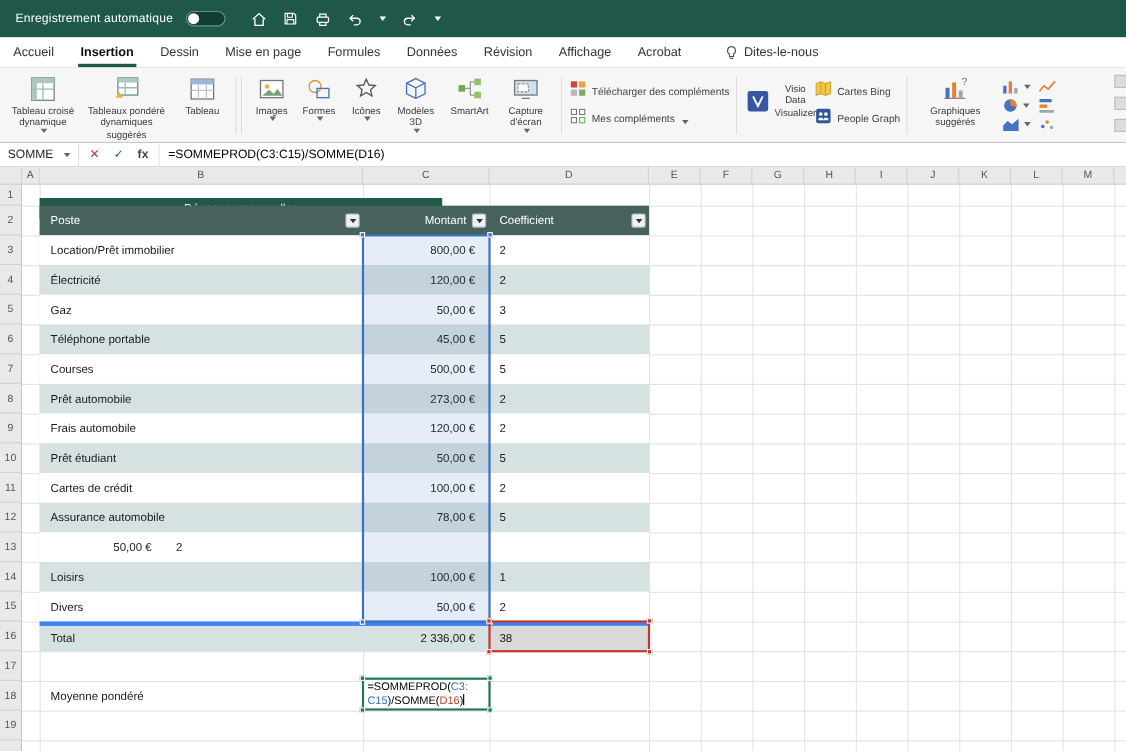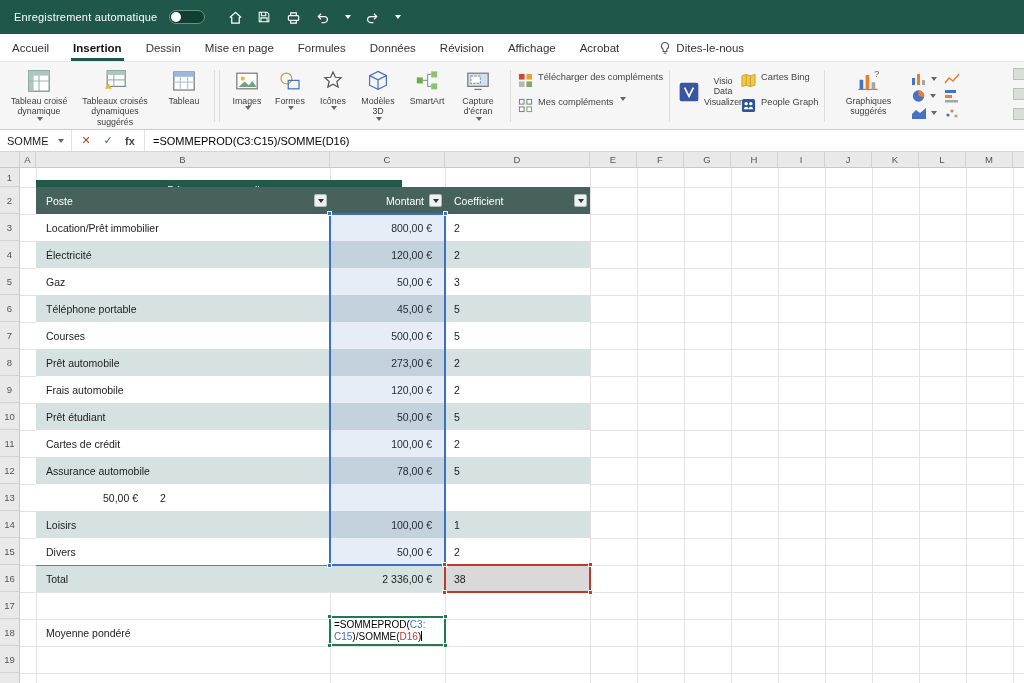--- a/index.html
+++ b/index.html
@@ -25,21 +25,21 @@
   .tab .bulb{margin-right:5px;display:flex}
   .tab.tell{margin-left:16px}
 
   
   .ribbon{position:absolute;top:62px;left:0;width:1024px;height:68px;background:#f6f6f6;border-bottom:1px solid #c9c9c9;display:flex;align-items:stretch;padding:3px 0 2px 4px;overflow:hidden}
   .rgroup{display:flex;align-items:flex-start;padding:1px 4px}
   .rdiv{width:1px;background:#ddd;margin:5px 2px}
   .rbtn{display:flex;flex-direction:column;align-items:center;font-size:8.8px;color:#3c3c3c;text-align:center;line-height:1.18;padding:2px 2px;cursor:pointer;border-radius:3px}
   .rbtn .ico{height:26px;display:flex;align-items:center;justify-content:center;margin-bottom:2px}
   .stack{display:flex;flex-direction:column;justify-content:center;gap:9px;padding-top:6px}
-  .srow{display:flex;align-items:flex-start;gap:5px;font-size:9.3px;color:#444;cursor:pointer;white-space:nowrap}
+  .srow{display:flex;align-items:flex-end;gap:5px;font-size:9.3px;color:#444;cursor:pointer;white-space:nowrap}
   .srow .sico{width:16px;height:16px;display:flex;align-items:center;justify-content:center}
   .two{white-space:normal;width:52px}
   .minigrid{display:grid;grid-template-columns:auto auto;gap:3px 7px;align-self:center;margin-left:6px}
   .mini{display:flex;align-items:center;gap:2px;cursor:pointer}
   .cutstrip{position:absolute;right:0;top:6px;width:11px;display:flex;flex-direction:column;gap:8px}
   .cutsq{width:14px;height:12px;background:#d9ded9;border:1px solid #bdbdbd}
 
   
   .fbar{position:absolute;top:130px;left:0;width:1024px;height:22px;background:#fff;border-bottom:1px solid #d5d5d5;display:flex;align-items:center;font-size:11px;color:#222}
   .namebox{width:72px;height:100%;display:flex;align-items:center;justify-content:space-between;padding:0 7px;border-right:1px solid #e2e2e2;cursor:pointer}
@@ -66,21 +66,21 @@
   .thc{position:relative;display:flex;align-items:center}
   .thc-b{width:294px;padding-left:10px}
   .thc-c{width:115px;justify-content:flex-end;padding-right:21px}
   .thc-d{width:145px;padding-left:9px}
   .filterbtn{position:absolute;right:3px;top:7px;width:13px;height:13px;background:#edf1f1;border:1px solid #aebdbb;border-radius:2px;display:flex;align-items:center;justify-content:center;cursor:pointer}
   .filterbtn .tri{width:0;height:0;border-left:3px solid transparent;border-right:3px solid transparent;border-top:4px solid #333}
 
   .trow{position:absolute;left:16px;width:554px;height:27px;display:flex;align-items:center;font-size:10.5px;color:#1c1c1c;z-index:1;cursor:cell}
   .trow.w{background:#fff}
   .trow.band{background:#d6e1e1}
-  .trow.total{border-top:1px solid #3b82f6}
+  .trow.total{border-top:4px solid #3b82f6}
   .tc-b{width:294px;padding-left:10px}
   .tc-c{width:115px;text-align:right;padding-right:13px}
   .tc-d{width:145px;padding-left:9px}
   .tc-d.graycell{background:#d9d9d9;height:100%;display:flex;align-items:center}
 
   .selC{position:absolute;left:310px;top:46px;width:115px;height:351px;background:rgba(68,116,196,.13);z-index:2}
   .selborder{position:absolute;left:309px;top:45px;width:117px;height:353px;border:2px solid #3a70c5;z-index:4}
   .redborder{position:absolute;left:424px;top:396px;width:147px;height:29px;border:2px solid #c0392b;z-index:4}
   .hd{position:absolute;width:5px;height:5px;border:1px solid #fff}
   .selborder .hd{background:#3a70c5}
@@ -175,21 +175,21 @@
       </div>
       <div class="rbtn" style="width:90px">
         <span class="ico">
           <svg width="24" height="24" viewBox="0 0 20 20">
               <rect x="3.5" y="1.5" width="15" height="13" fill="#fff" stroke="#6b8f86"></rect>
               <rect x="3.5" y="1.5" width="15" height="3.5" fill="#aec6c0"></rect>
               <path d="M3.5 9h15M9 5v9.5" stroke="#9fb8b2" fill="none"></path>
               <path d="M1.5 12l3 4.5h-6z" transform="translate(3 0)" fill="#e8b73a"></path>
             </svg>
         </span>
-        <span>Tableaux croisés dynamiques suggérés</span>
+        <span>Tableaux pondéré dynamiques suggérés</span>
       </div>
       <div class="rbtn" style="width:48px">
         <span class="ico">
           <svg width="24" height="24" viewBox="0 0 20 20">
               <rect x="1.5" y="2.5" width="17" height="15" fill="#fff" stroke="#777"></rect>
               <rect x="1.5" y="2.5" width="17" height="4" fill="#9db7d8"></rect>
               <path d="M1.5 11h17M7 6.5v11M13 6.5v11" stroke="#b9c6d6" fill="none"></path>
             </svg>
         </span>
         <span>Tableau</span>

